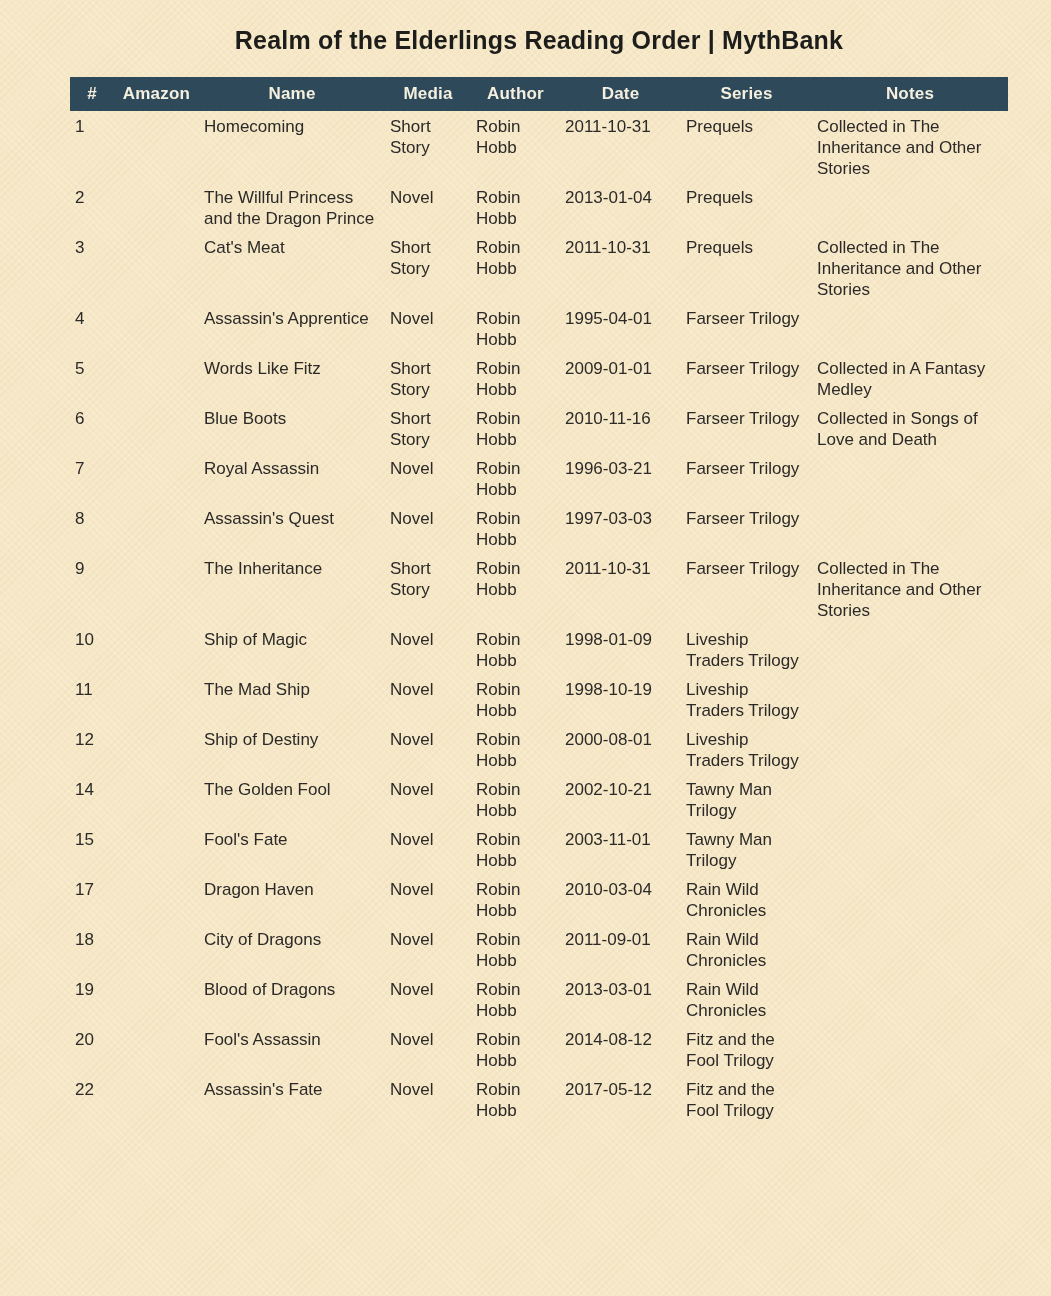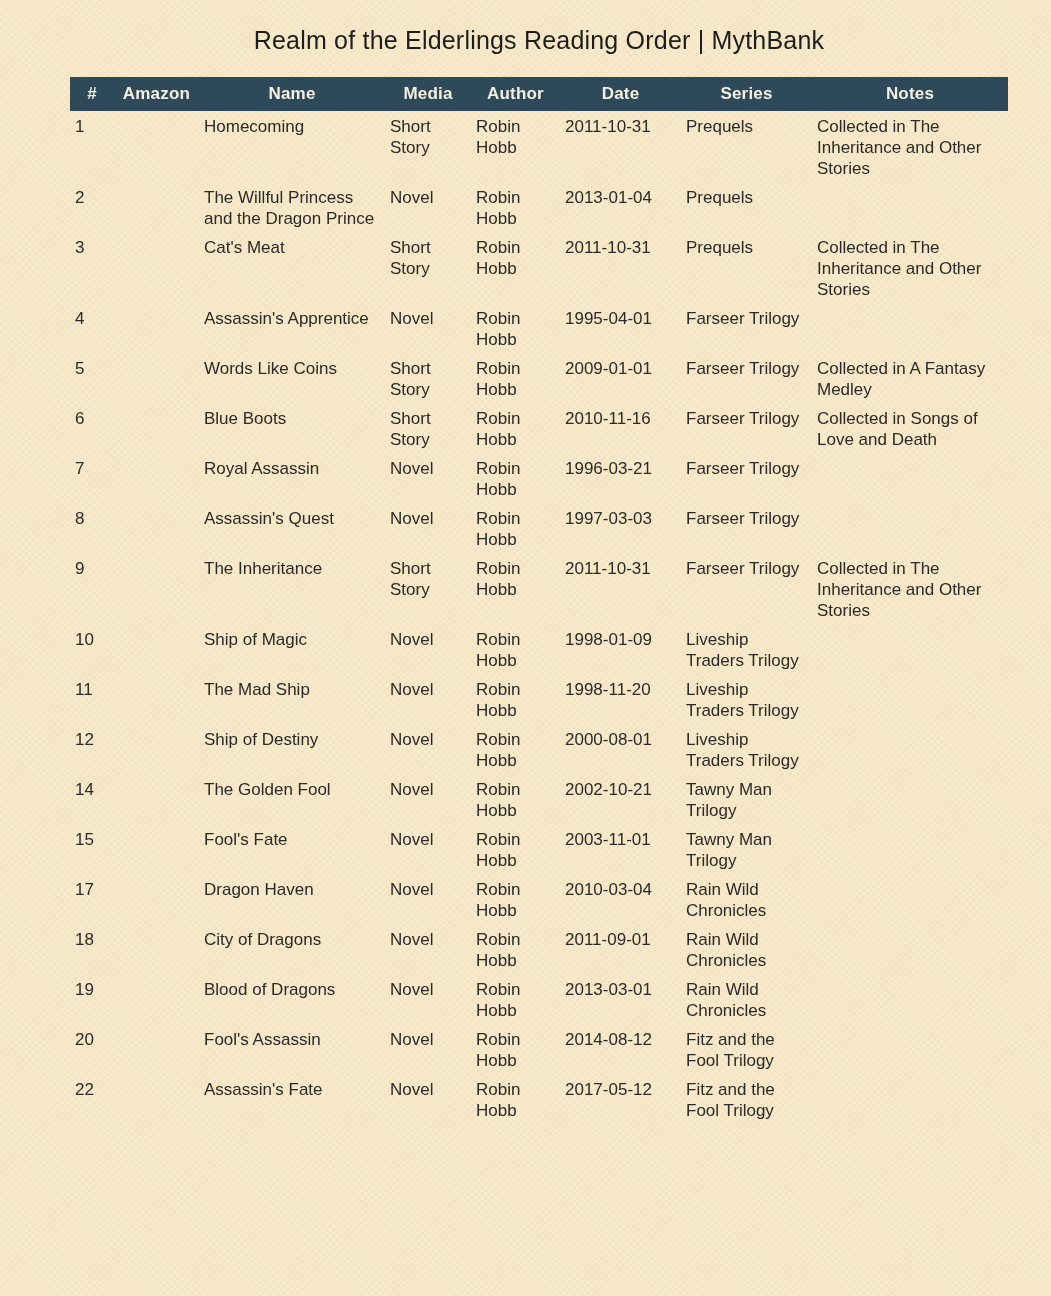--- a/index.html
+++ b/index.html
@@ -21,21 +21,21 @@
     background-image:
       repeating-linear-gradient(45deg, rgba(255,255,255,0.20) 0px, rgba(255,255,255,0.20) 1px, rgba(255,255,255,0) 1px, rgba(255,255,255,0) 5px),
       repeating-linear-gradient(135deg, rgba(148,118,66,0.05) 0px, rgba(148,118,66,0.05) 1px, rgba(148,118,66,0) 1px, rgba(148,118,66,0) 5px);
   }
   .page-title{
     width:938px;
     margin:0 0 0 70px;
     padding-top:27px;
     font-size:25px;
     line-height:27px;
-    font-weight:400;
+    font-weight:700;
     text-align:center;
     color:var(--title-text);
     letter-spacing:0.2px;
   }
   table.reading-table{
     width:938px;
     margin:23px 0 0 70px;
     border-collapse:collapse;
     table-layout:fixed;
   }
@@ -132,21 +132,21 @@
         <td>Assassin's Apprentice</td>
         <td>Novel</td>
         <td>Robin Hobb</td>
         <td>1995-04-01</td>
         <td>Farseer Trilogy</td>
         <td></td>
       </tr>
       <tr>
         <td>5</td>
         <td></td>
-        <td>Words Like Coins</td>
+        <td>Words Like Fitz</td>
         <td>Short Story</td>
         <td>Robin Hobb</td>
         <td>2009-01-01</td>
         <td>Farseer Trilogy</td>
         <td>Collected in A Fantasy Medley</td>
       </tr>
       <tr>
         <td>6</td>
         <td></td>
         <td>Blue Boots</td>
@@ -195,21 +195,21 @@
         <td>1998-01-09</td>
         <td>Liveship Traders Trilogy</td>
         <td></td>
       </tr>
       <tr>
         <td>11</td>
         <td></td>
         <td>The Mad Ship</td>
         <td>Novel</td>
         <td>Robin Hobb</td>
-        <td>1998-11-20</td>
+        <td>1998-10-19</td>
         <td>Liveship Traders Trilogy</td>
         <td></td>
       </tr>
       <tr>
         <td>12</td>
         <td></td>
         <td>Ship of Destiny</td>
         <td>Novel</td>
         <td>Robin Hobb</td>
         <td>2000-08-01</td>

